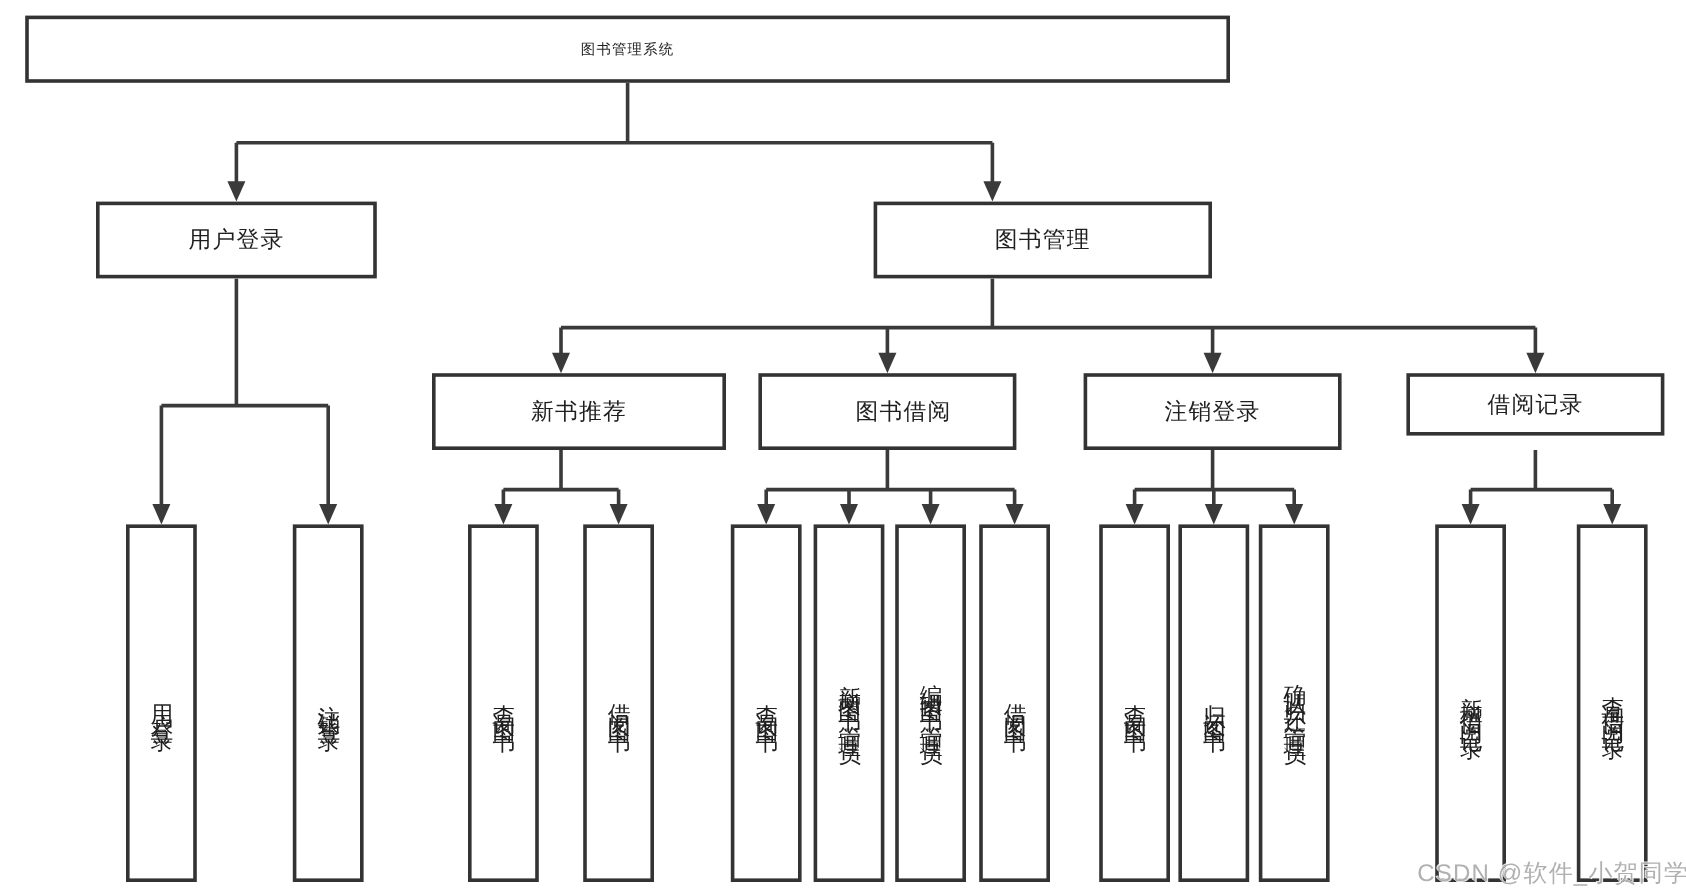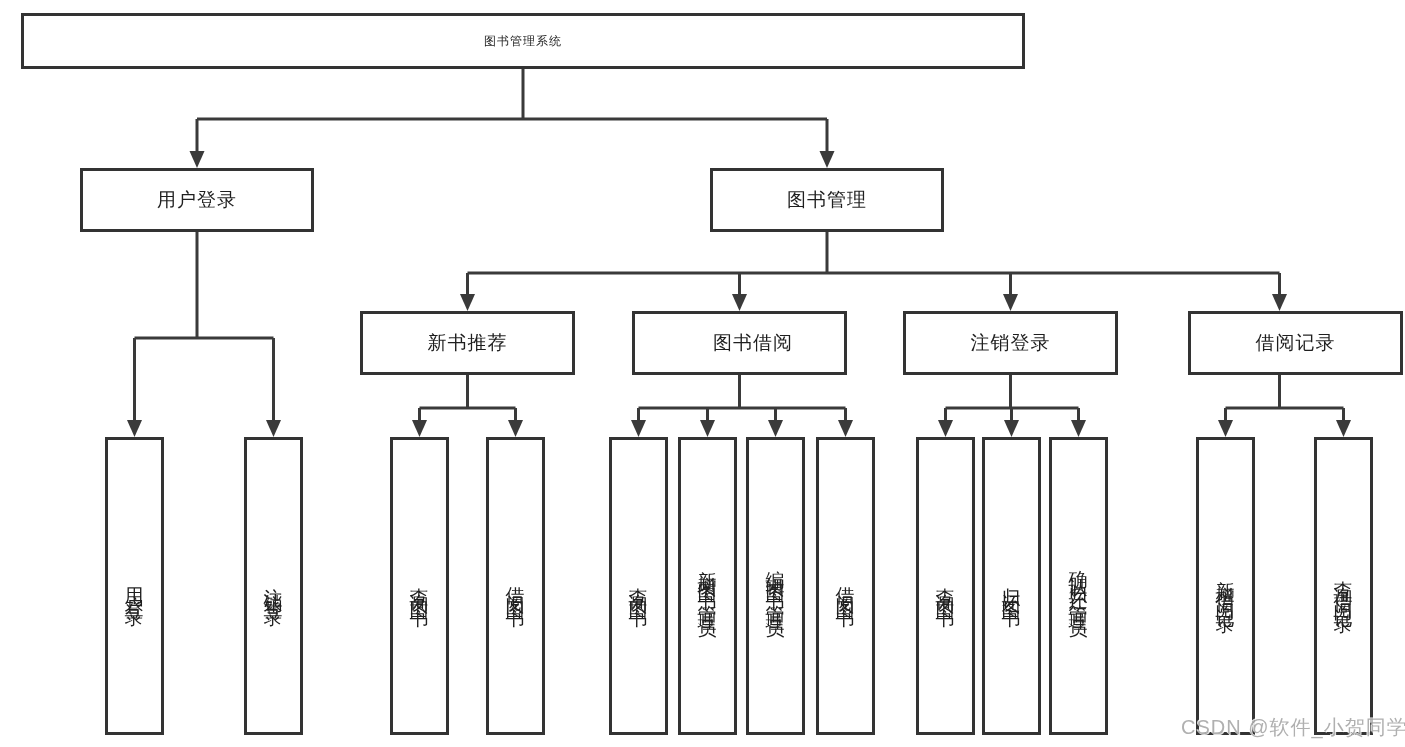--- a/index.html
+++ b/index.html
@@ -117,34 +117,34 @@
     <polygon class="arrow" points="1336,420 1351,420 1343.5,437"></polygon>
   </svg>
 
   <div class="node root" style="left:21px;top:13px;width:1004px;height:56px;">
     <span>图书管理系统</span>
   </div>
 
   <div class="node" style="left:80px;top:168px;width:234px;height:64px;">
     <span>用户登录</span>
   </div>
-  <div class="node" style="left:710px;top:168px;width:234px;height:64px;text-align:center;">
+  <div class="node" style="left:728px;top:168px;width:282px;height:64px;text-align:center;">
     <span>图书管理</span>
   </div>
 
-  <div class="node" style="left:360px;top:311px;width:215px;height:64px;">
+  <div class="node" style="left:360px;top:311px;width:245px;height:64px;">
     <span>新书推荐</span>
   </div>
   <div class="node" style="left:632px;top:311px;width:215px;height:64px;padding-left:27px;">
     <span>图书借阅</span>
   </div>
   <div class="node" style="left:903px;top:311px;width:215px;height:64px;">
     <span>注销登录</span>
   </div>
-  <div class="node" style="left:1172px;top:311px;width:215px;height:64px;margin-left:16px;">
+  <div class="node" style="left:1172px;top:311px;width:215px;height:52px;">
     <span>借阅记录</span>
   </div>
 
   <div class="leaf" style="left:105px;">
     <span>用户登录</span>
   </div>
   <div class="leaf" style="left:244px;">
     <span>注销登录</span>
   </div>
 

